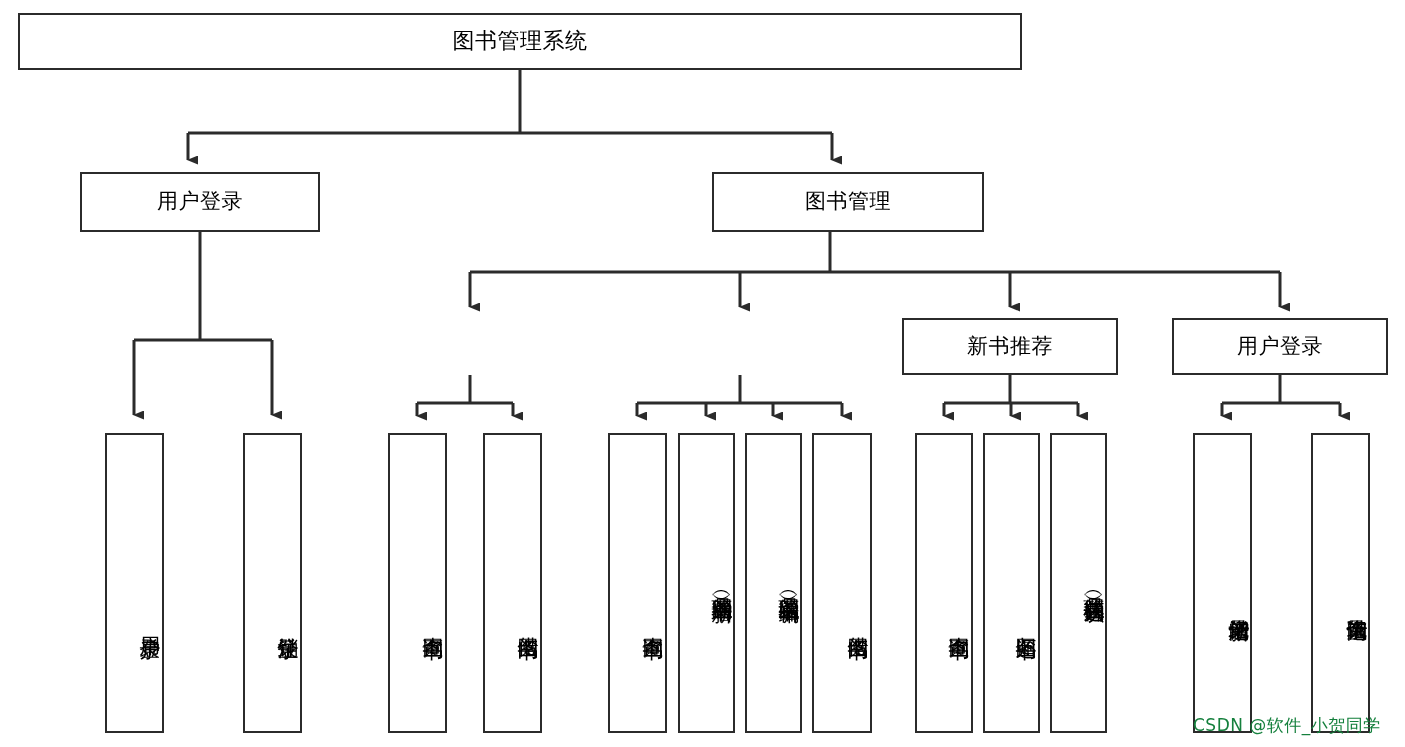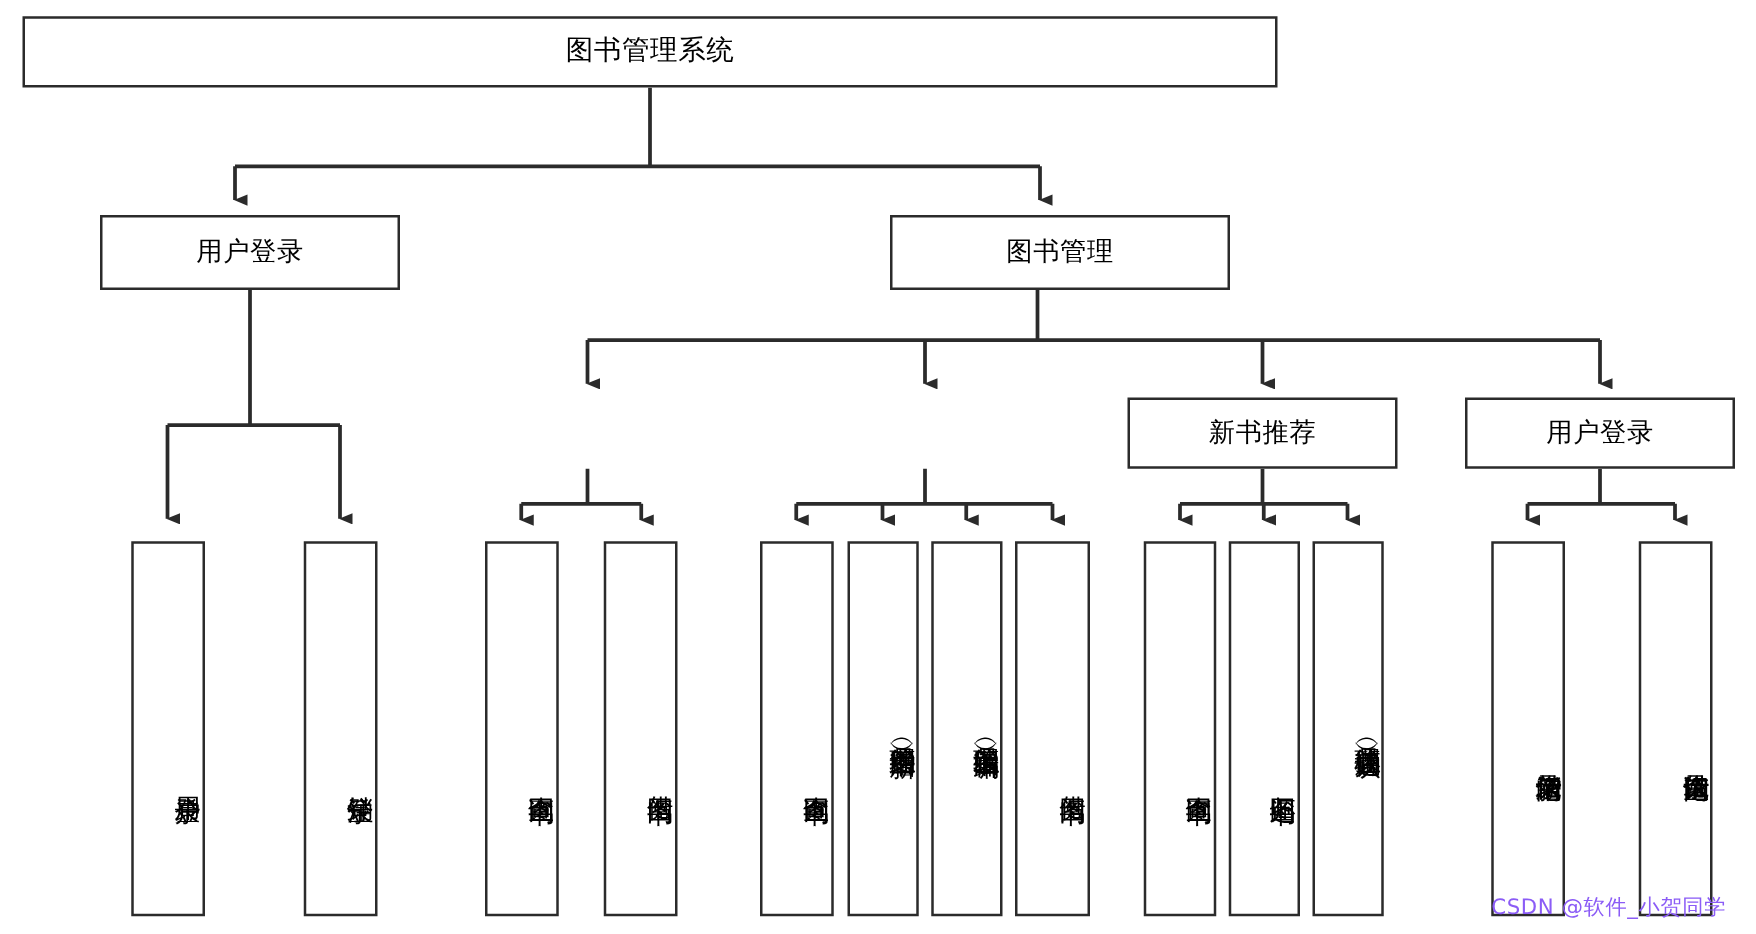--- a/index.html
+++ b/index.html
@@ -63,21 +63,21 @@
   .node-v.tall {
     padding-top: 3px;
     line-height: 1.06;
     letter-spacing: -0.5px;
   }
   #watermark {
     position: absolute;
     left: 1193px;
     top: 714px;
     font-size: 17px;
-    color: #8b5cf6;
+    color: #15803d;
     white-space: nowrap;
     letter-spacing: 0.5px;
   }
 </style>
 </head>
 <body>
 
 <div id="diagram-root">
 
   <svg id="edge-layer" viewBox="0 0 1405 747" width="1405" height="747" xmlns="http://www.w3.org/2000/svg">

